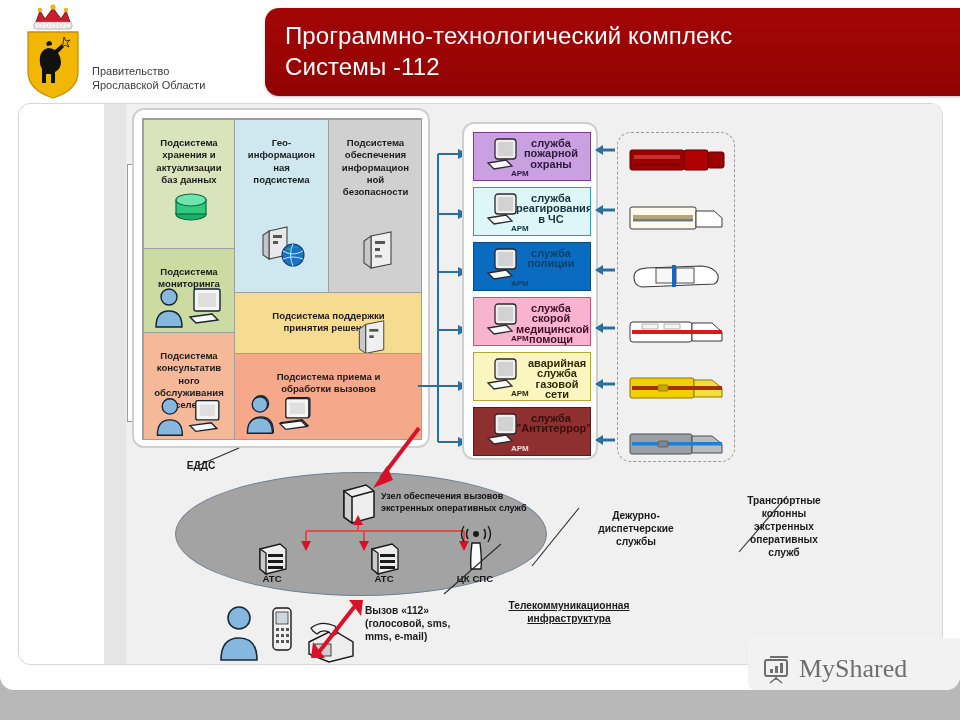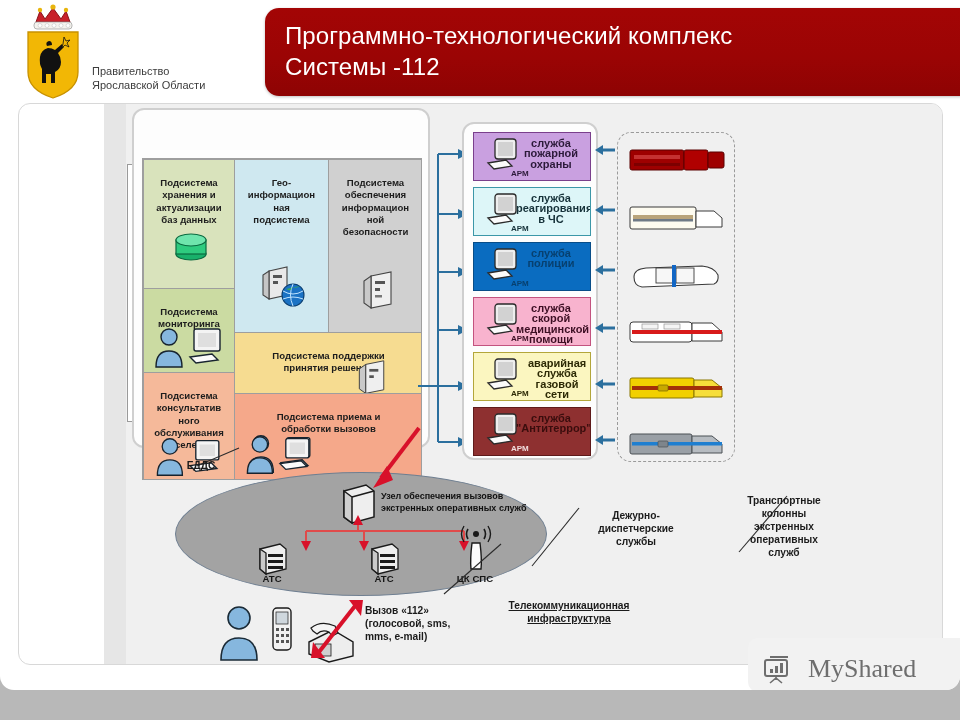--- a/index.html
+++ b/index.html
@@ -67,21 +67,21 @@
     white-space:pre-line; font-weight:700;
   }
 
   
   #platform {
     position:absolute; left:113px; top:4px; width:298px; height:340px;
     background:#fdfdfd; border:2px solid #cfcfcf; border-radius:12px;
   }
   #platform-inner {
     position:absolute; left:8px; top:8px; width:280px; height:322px;
-    border:1px solid #9e9e9e; overflow:hidden;margin-top:40px;
+    border:1px solid #9e9e9e; overflow:hidden;
   }
   .cell {
     position:absolute; border:1px solid #9e9e9e;
     font-size:9.6px; line-height:12.2px; color:#1d1d1d; text-align:center;
     white-space:pre-line; font-weight:700; padding-top:5px;
     overflow:hidden;
   }
   .c-store  { left:0;    top:0;   width:92px;  height:130px; background:#d9e3bc; }
   .c-geo    { left:91px; top:0;   width:95px;  height:174px; background:#cfe8f0; }
   .c-sec    { left:185px;top:0;   width:95px;  height:174px; background:#d0d0d0; }
@@ -132,21 +132,21 @@
 
   
   .flab {
     position:absolute; font-size:10.2px; line-height:13px; color:#1b1b1b;
     text-align:center; white-space:pre-line; font-weight:700;
   }
 
   
   #watermark {
     position:absolute; left:762px; top:648px; width:190px; height:42px;
-    display:flex; align-items:center; gap:16px;
+    display:flex; align-items:center; gap:7px;
     color:#6e6e6e; font-size:26px; font-family:"Liberation Serif", serif;
   }
   #wm-plate {
     position:absolute; left:748px; top:638px; width:212px; height:54px;
     background:#f2f2f2; border-radius:10px 0 0 10px;
   }
 
   svg { display:block; overflow:visible; }
   .noevt { pointer-events:none; }
 </style>

